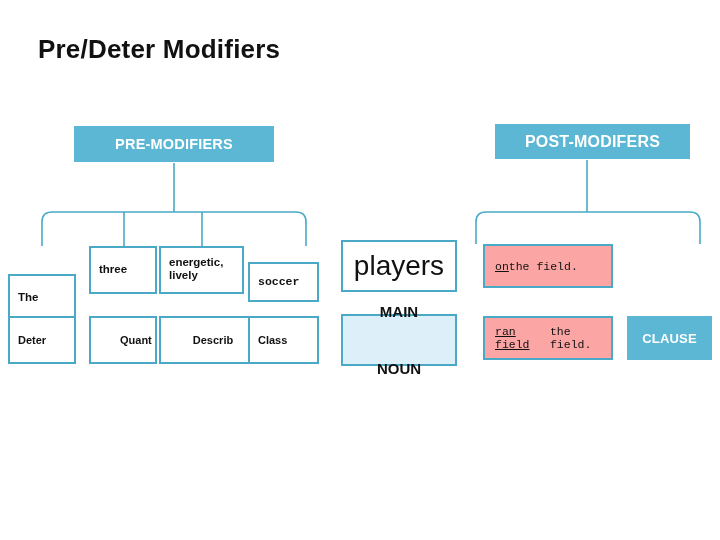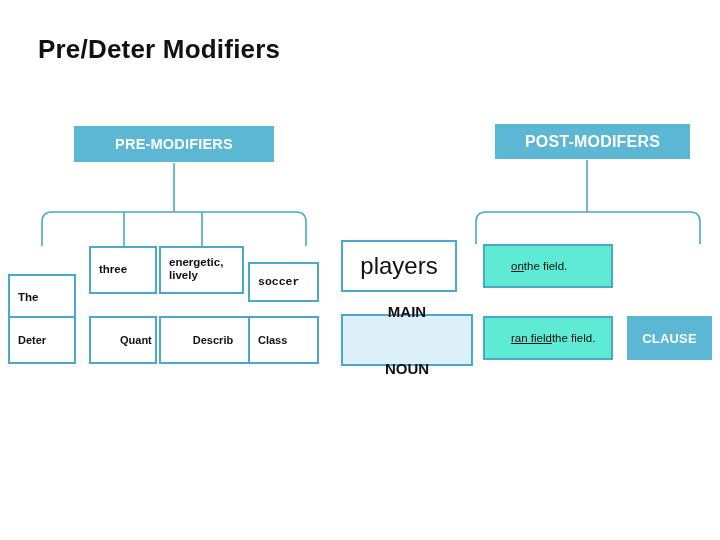--- a/index.html
+++ b/index.html
@@ -113,54 +113,55 @@
     left: 341px;
     top: 240px;
     width: 116px;
     height: 52px;
     border: 2px solid #4aa9c6;
     background: #ffffff;
     box-sizing: border-box;
     display: flex;
     align-items: center;
     justify-content: center;
-    font-size: 24px;
+    font-size: 28px;
     color: #111111;
   }
   #l-mainnoun {
     position: absolute;
     left: 341px;
     top: 314px;
-    width: 132px;
+    width: 116px;
     height: 52px;
     border: 2px solid #4aa9c6;
     background: #ddf0f9;
     box-sizing: border-box;
     display: flex;
     flex-direction: column;
     align-items: center;
     justify-content: center;
     font-size: 15px;
     font-weight: bold;
     color: #111111;
     line-height: 1.15;
     gap: 40px;
   }
 
   
   .post-box {
     position: absolute;
     border: 2px solid #4aa9c6;
-    background: #5eead4;
-    box-sizing: border-box;
-    display: flex;
-    align-items: center;
-    padding-left: 26px;
+    background: #fca5a5;
+    box-sizing: border-box;
+    display: flex;
+    align-items: center;
+    padding-left: 10px;
     font-size: 11.5px;
     color: #111111;
+    font-family: Liberation Mono, monospace;
   }
   #p-phrase-ex { left: 483px; top: 244px; width: 130px; height: 44px; }
   #p-clause-ex { left: 483px; top: 316px; width: 130px; height: 44px; }
   .u { text-decoration: underline; }
 
   
   .tag-box {
     position: absolute;
     background: #5bb7d3;
     color: #ffffff;

